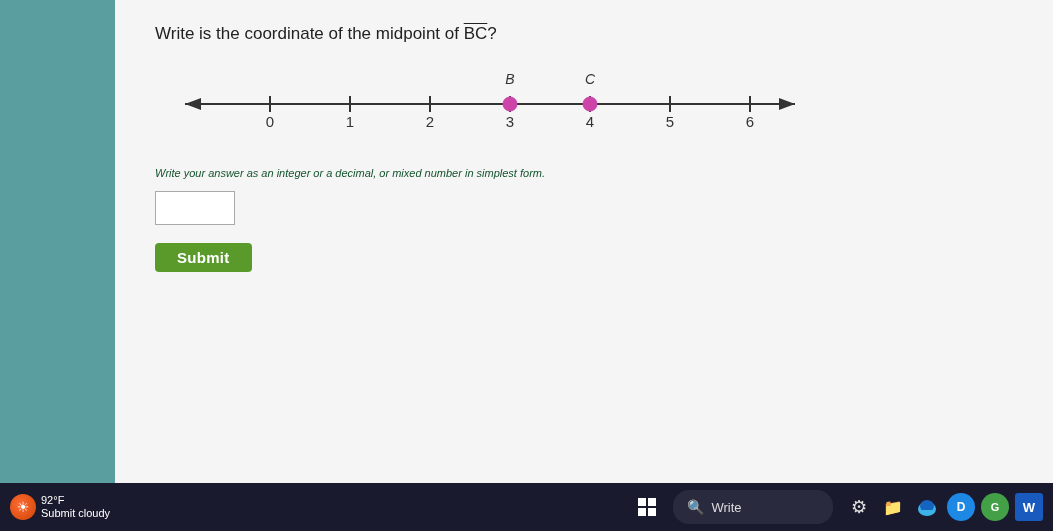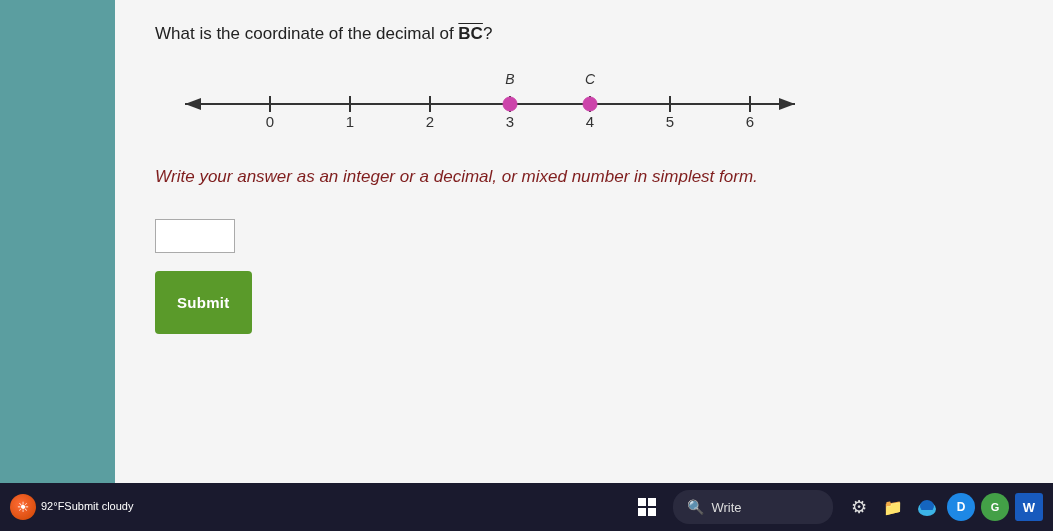--- a/index.html
+++ b/index.html
@@ -34,60 +34,59 @@
     .question-title {
       font-size: 17px;
       color: #222;
       margin-bottom: 18px;
       font-weight: normal;
     }
 
     .question-title .overline {
       text-decoration: overline;
       font-style: normal;
-      font-weight: bold;
     }
 
     
     .number-line-container {
       margin: 0 0 30px 10px;
       position: relative;
       height: 75px;
     }
 
     .number-line-svg {
       width: 650px;
       height: 75px;
     }
 
     .instruction-text {
-      font-size: 17px;
+      font-size: 11px;
       font-style: italic;
-      color: #7f1d1d;
-      margin-bottom: 32px;
+      color: #14532d;
+      margin-bottom: 12px;
     }
 
     .answer-input {
       width: 80px;
       height: 34px;
       border: 1.5px solid #aaa;
       background: #fff;
       font-size: 15px;
       padding: 4px 8px;
       margin-bottom: 18px;
       outline: none;
       display: block;
     }
 
     .submit-btn {
       background: #5a9a2a;
       color: #fff;
       border: none;
       border-radius: 4px;
-      padding: 23px 22px;
+      padding: 6px 22px;
       font-size: 15px;
       font-weight: bold;
       cursor: pointer;
       letter-spacing: 0.3px;
     }
 
     
     .taskbar {
       width: 1053px;
       height: 48px;
@@ -115,20 +114,21 @@
       background: radial-gradient(circle at 40% 40%, #ff6b35, #cc4400);
       display: flex;
       align-items: center;
       justify-content: center;
       font-size: 14px;
       flex-shrink: 0;
     }
 
     .weather-text {
       display: flex;
+      flex-direction: column;
       line-height: 1.2;
     }
 
     .taskbar-spacer {
       flex: 1;
     }
 
     .taskbar-windows-btn {
       width: 36px;
       height: 36px;
@@ -226,21 +226,21 @@
     }
   </style>
 </head>
 <body>
 
 <div class="main-area">
   <div class="left-panel"></div>
   <div class="content-panel">
 
     <div class="question-title">
-      <span>What is the coordinate of the decimal of </span><span class="overline">BC</span><span>?</span>
+      <span>Write is the coordinate of the midpoint of </span><span class="overline">BC</span><span>?</span>
     </div>
 
     
     <div class="number-line-container">
       <svg class="number-line-svg" viewBox="0 0 650 75">
 
         <defs>
           <marker id="arrowRight" markerWidth="8" markerHeight="6" refX="8" refY="3" orient="auto">
             <polygon points="0 0, 8 3, 0 6" fill="#333"></polygon>
           </marker>

